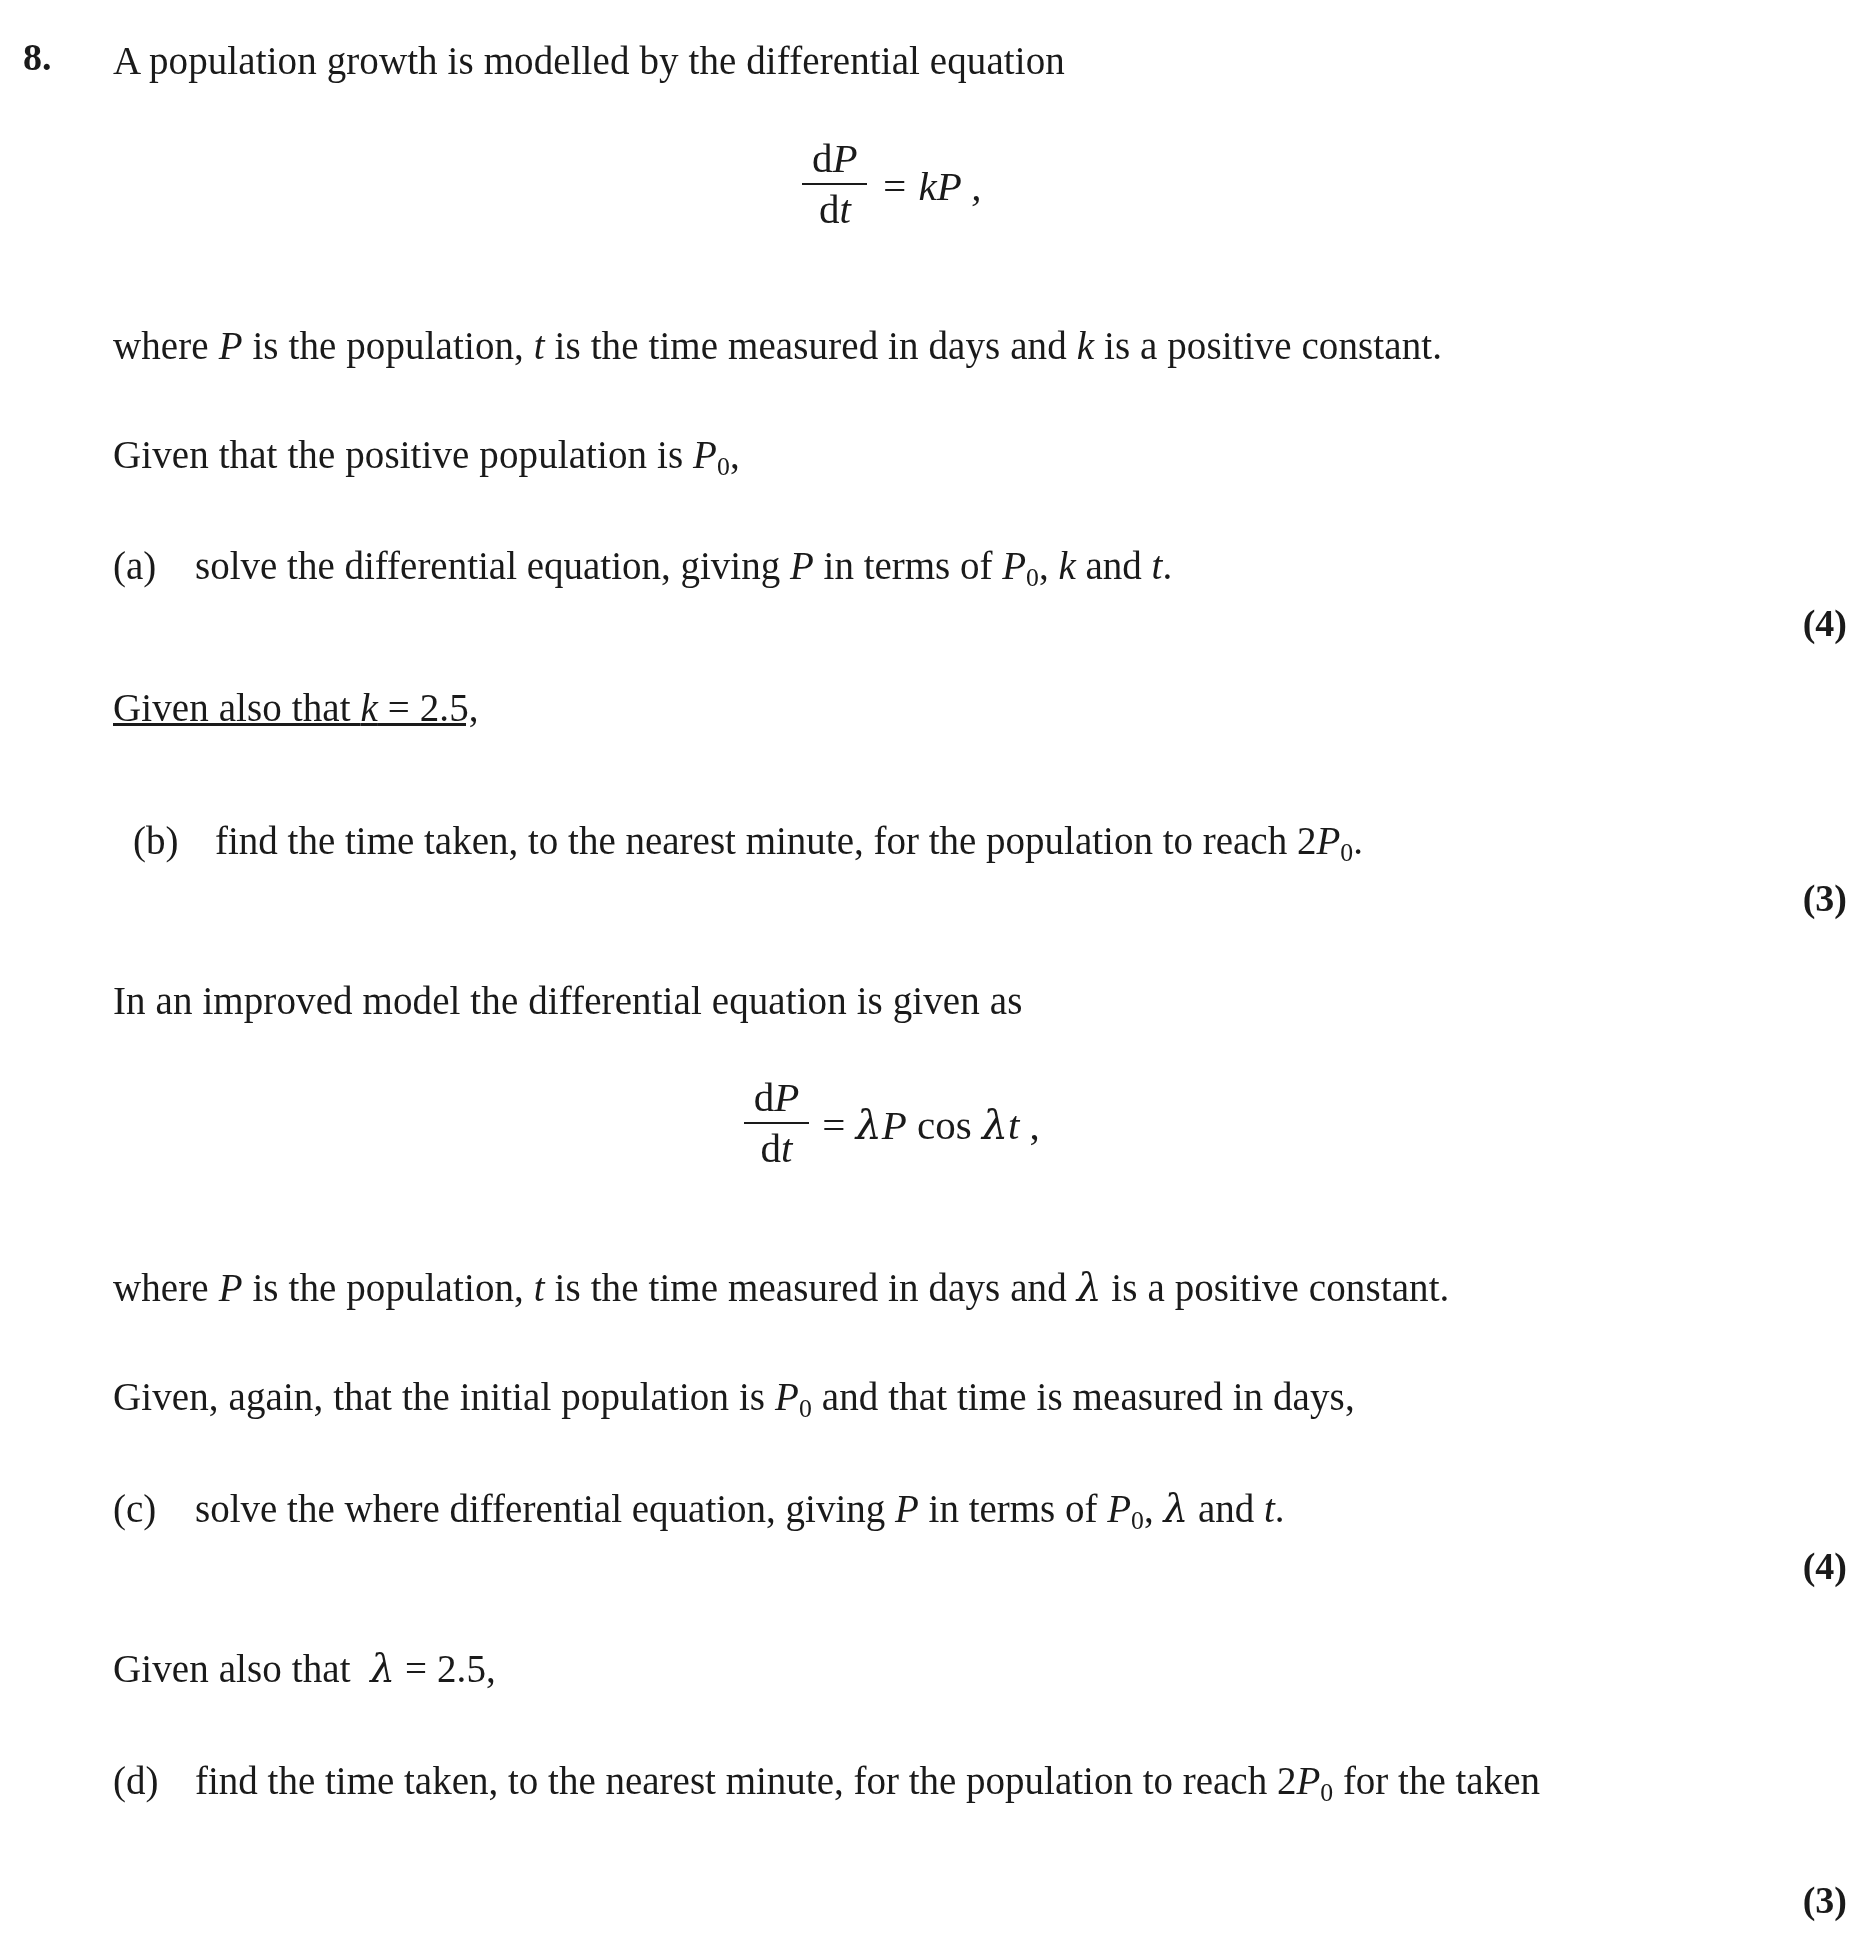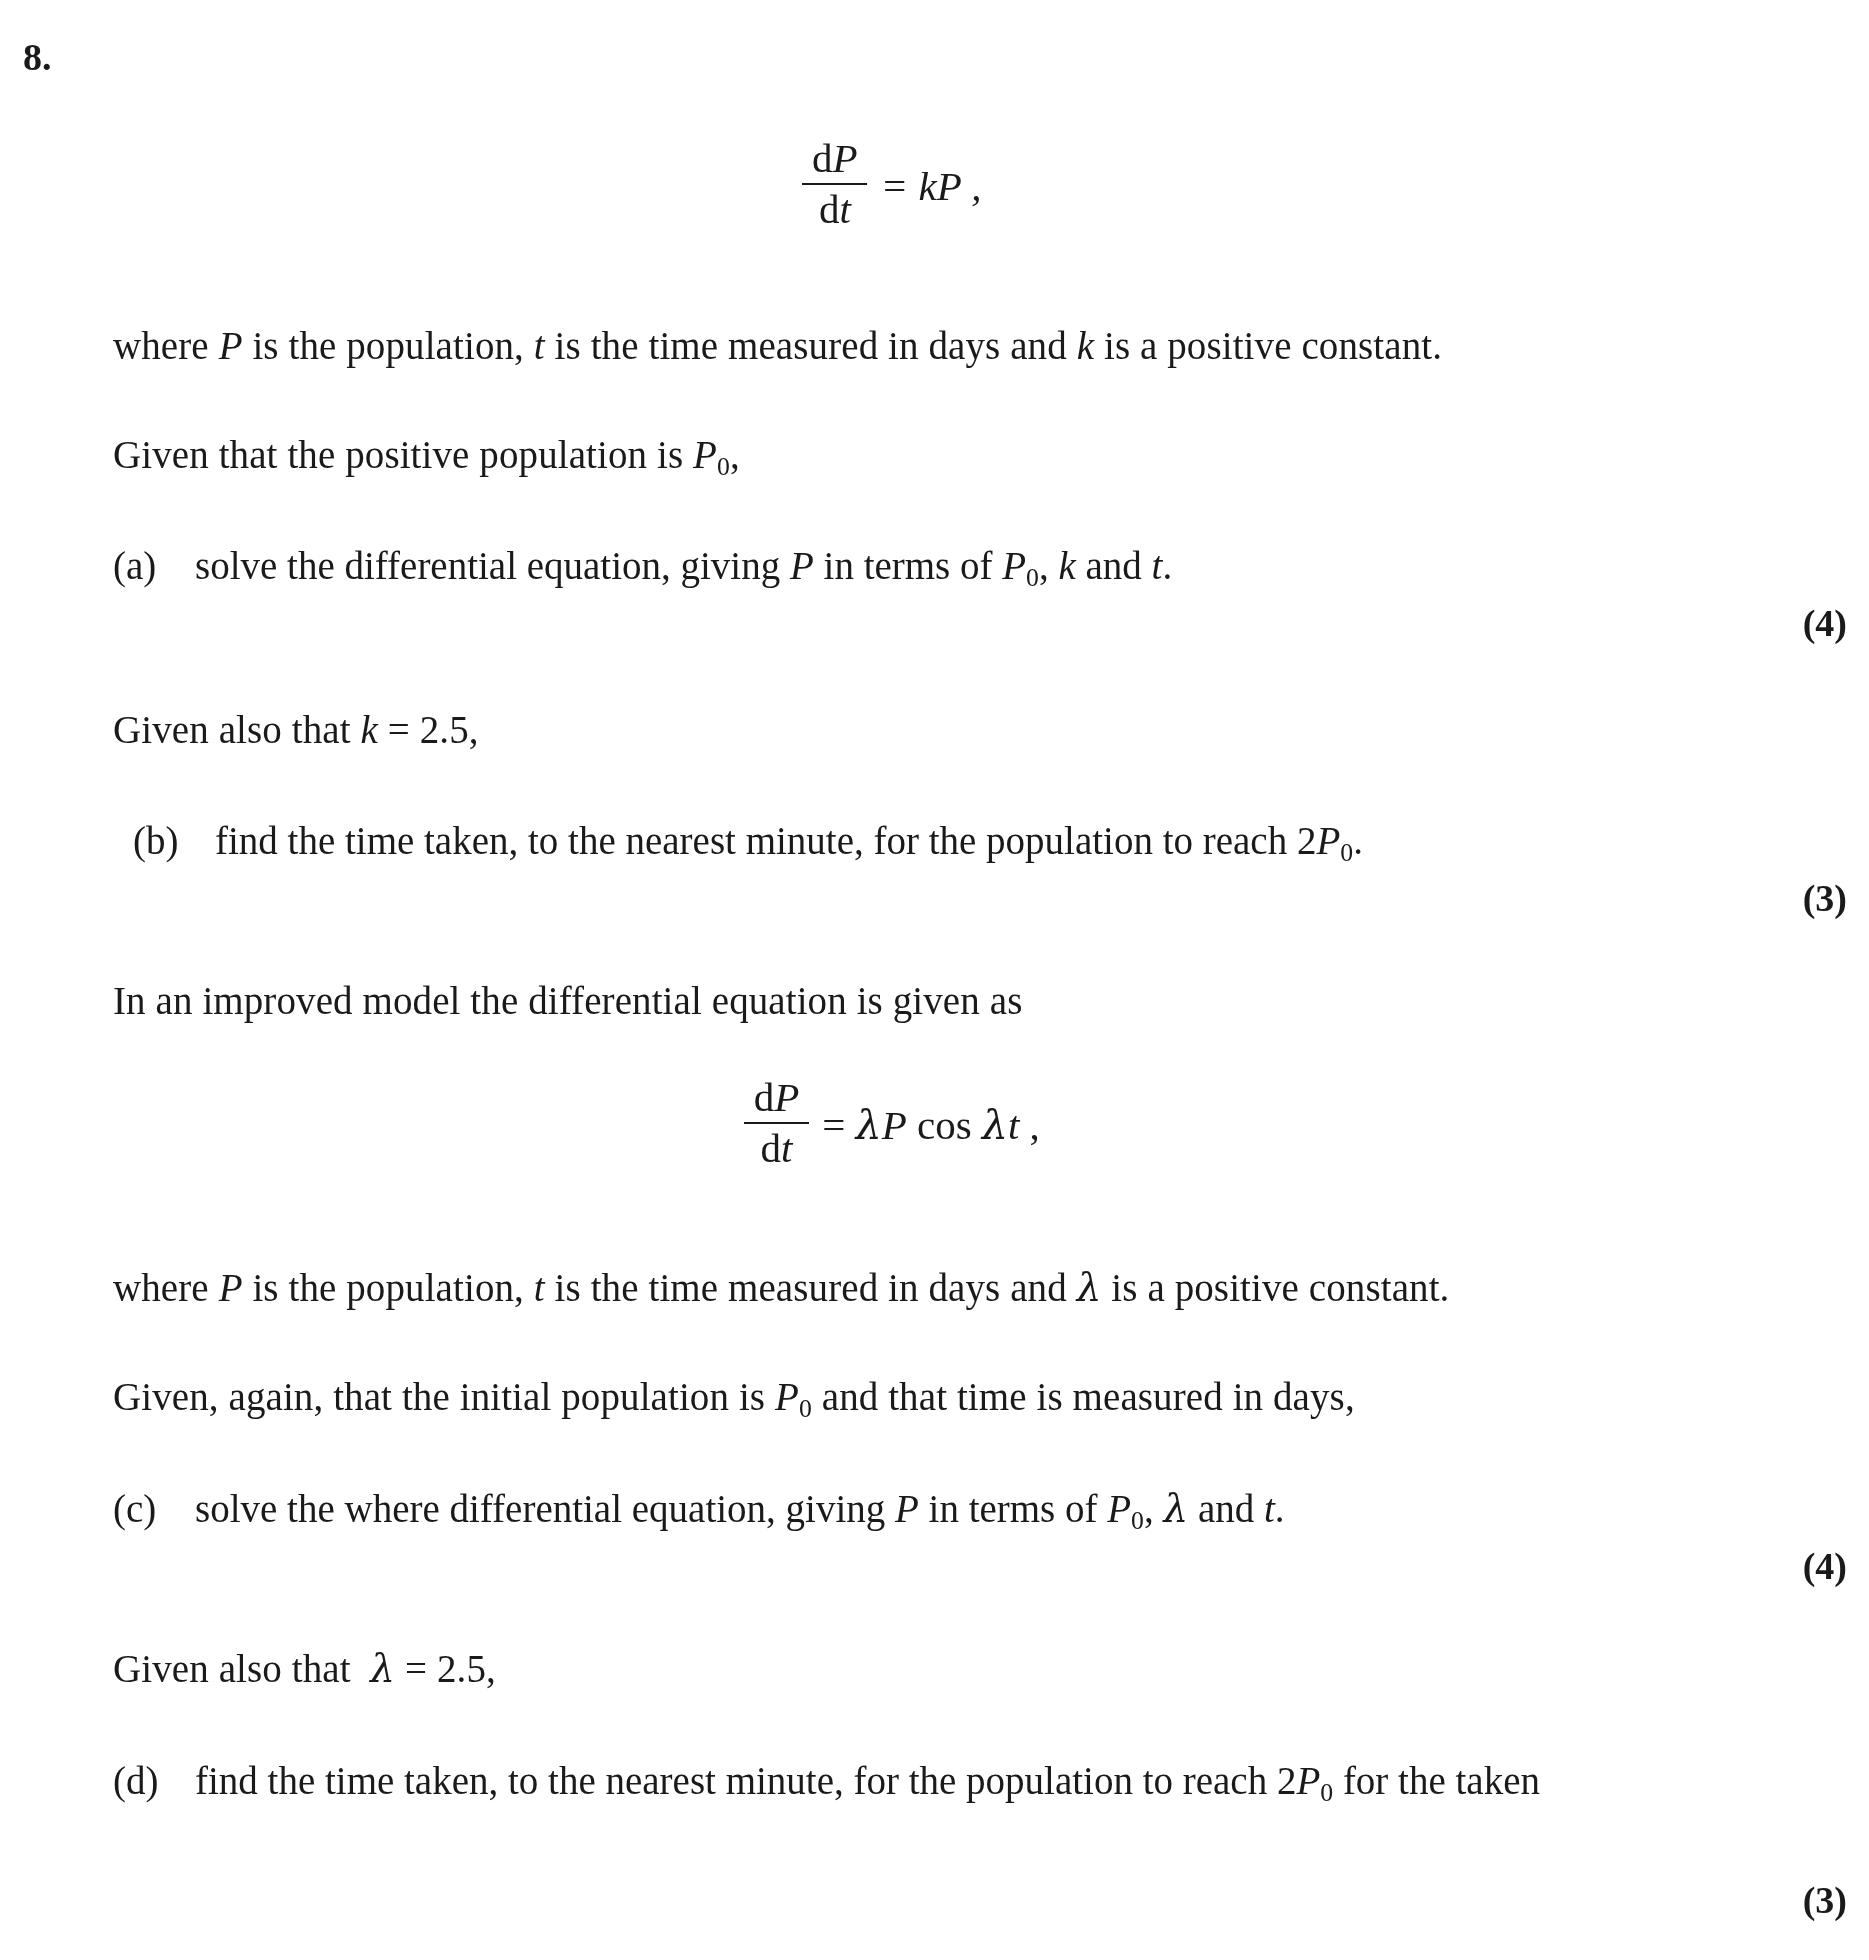--- a/index.html
+++ b/index.html
@@ -107,20 +107,21 @@
   }
   .upr { font-style: normal; }
 </style>
 </head>
 <body>
 
 <div class="page">
 
   <div class="qnum" style="top:38px;">8.</div>
 
+  <div class="body-line" style="top:38px;">A population growth is modelled by the differential equation</div>
 
   <div class="display-eq" style="top:139px;">
     <span class="frac">
       <span class="num"><span class="upr">d</span><i>P</i></span>
       <span class="den"><span class="upr">d</span><i>t</i></span>
     </span><span class="eqrest it">= kP ,</span>
   </div>
 
   <div class="body-line" style="top:323px;">
     <span>where </span><i>P</i><span> is the population, </span><i>t</i><span> is the time measured in days and </span><i>k</i><span> is a positive constant.</span>
@@ -128,21 +129,21 @@
 
   <div class="body-line" style="top:432px;">
     <span>Given that the positive population is </span><i>P</i><span class="sub">0</span><span>,</span>
   </div>
 
   <div class="part" style="top:540px;">
     <span class="lbl">(a)</span><span class="txt"><span>solve the differential equation, giving </span><i>P</i><span> in terms of </span><i>P</i><span class="sub">0</span><span>, </span><i>k</i><span> and </span><i>t</i><span>.</span></span>
   </div>
   <div class="marks" style="top:604px;">(4)</div>
 
-  <div class="body-line" style="top:707px;">
+  <div class="body-line" style="top:685px;text-decoration:underline;">
     <span>Given also that </span><i>k</i><span> = 2.5,</span>
   </div>
 
   <div class="part" style="top:815px;margin-left:20px;">
     <span class="lbl">(b)</span><span class="txt"><span>find the time taken, to the nearest minute, for the population to reach 2</span><i>P</i><span class="sub">0</span><span>.</span></span>
   </div>
   <div class="marks" style="top:879px;">(3)</div>
 
   <div class="body-line" style="top:978px;">In an improved model the differential equation is given as</div>
 

